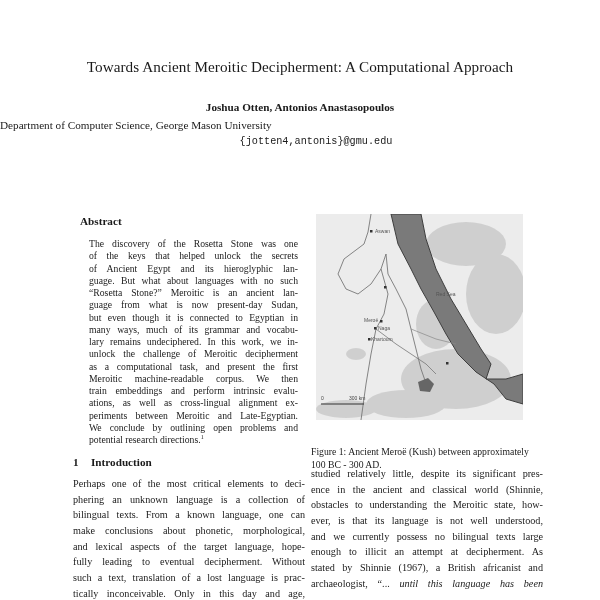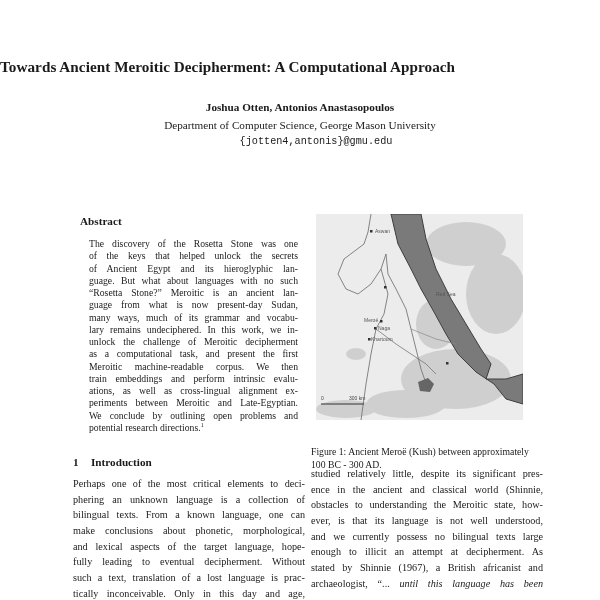--- a/index.html
+++ b/index.html
@@ -1,19 +1,19 @@
 <!DOCTYPE html>
 <html><head>
 <meta charset="utf-8">
 <style>
   html, body { margin: 0; padding: 0; background: #ffffff; }
   body { width: 600px; height: 600px; position: relative; overflow: hidden; font-family: "Liberation Serif", "DejaVu Serif", serif; color: #1a1a1a; }
-  .title { position: absolute; left: 0; width: 600px; top: 58px; text-align: left; font-weight: bold; font-size: 15.2px; letter-spacing: 0.05px; }
+  .title { position: absolute; left: 0; width: 600px; top: 58px; text-align: center; font-weight: normal; font-size: 15.2px; letter-spacing: 0.05px; }
   .authors { position: absolute; left: 0; width: 600px; top: 101px; text-align: center; font-weight: bold; font-size: 11.2px; }
-  .affil { position: absolute; left: 0; width: 600px; top: 119px; text-align: center; font-size: 11.2px; }
+  .affil { position: absolute; left: 0; width: 600px; top: 119px; font-size: 11.2px; }
   .email { position: absolute; left: 0; width: 600px; top: 136px; text-align: center; font-family: "Liberation Mono", "DejaVu Sans Mono", monospace; font-size: 10.2px; padding-left: 16px; }
   .abs-head { position: absolute; left: 80px; width: 220px; top: 215px; font-weight: bold; font-size: 11.2px; }
   .abs-body { position: absolute; left: 89px; width: 209px; top: 238px; font-size: 9.7px; line-height: 12.25px; text-align: justify; }
   .abs-body .ln { display: block; text-align: justify; text-align-last: justify; white-space: nowrap; height: 12.25px; }
   .abs-body .ln.last { text-align-last: left; }
   sup { font-size: 6px; vertical-align: super; line-height: 0; }
   .sec-head { position: absolute; left: 73px; top: 456px; font-weight: bold; font-size: 11.2px; }
   .sec-head .num { display: inline-block; width: 18px; }
   .col-body { position: absolute; font-size: 10.2px; line-height: 15.7px; }
   .col-body .ln { display: block; text-align: justify; text-align-last: justify; white-space: nowrap; height: 15.7px; }
@@ -33,20 +33,21 @@
 <div class="email">{jotten4,antonis}@gmu.edu</div>
 
 <div class="abs-head">Abstract</div>
 <div class="abs-body">
   <span class="ln">The discovery of the Rosetta Stone was one</span>
   <span class="ln">of the keys that helped unlock the secrets</span>
   <span class="ln">of Ancient Egypt and its hieroglyphic lan-</span>
   <span class="ln">guage. But what about languages with no such</span>
   <span class="ln">“Rosetta Stone?”  Meroitic is an ancient lan-</span>
   <span class="ln">guage from what is now present-day Sudan,</span>
+  <span class="ln">but even though it is connected to Egyptian in</span>
   <span class="ln">many ways, much of its grammar and vocabu-</span>
   <span class="ln">lary remains undeciphered. In this work, we in-</span>
   <span class="ln">unlock the challenge of Meroitic decipherment</span>
   <span class="ln">as a computational task, and present the first</span>
   <span class="ln">Meroitic machine-readable corpus.  We then</span>
   <span class="ln">train embeddings and perform intrinsic evalu-</span>
   <span class="ln">ations, as well as cross-lingual alignment ex-</span>
   <span class="ln">periments between Meroitic and Late-Egyptian.</span>
   <span class="ln">We conclude by outlining open problems and</span>
   <span class="ln last"><span>potential research directions.</span><sup>1</sup></span>

